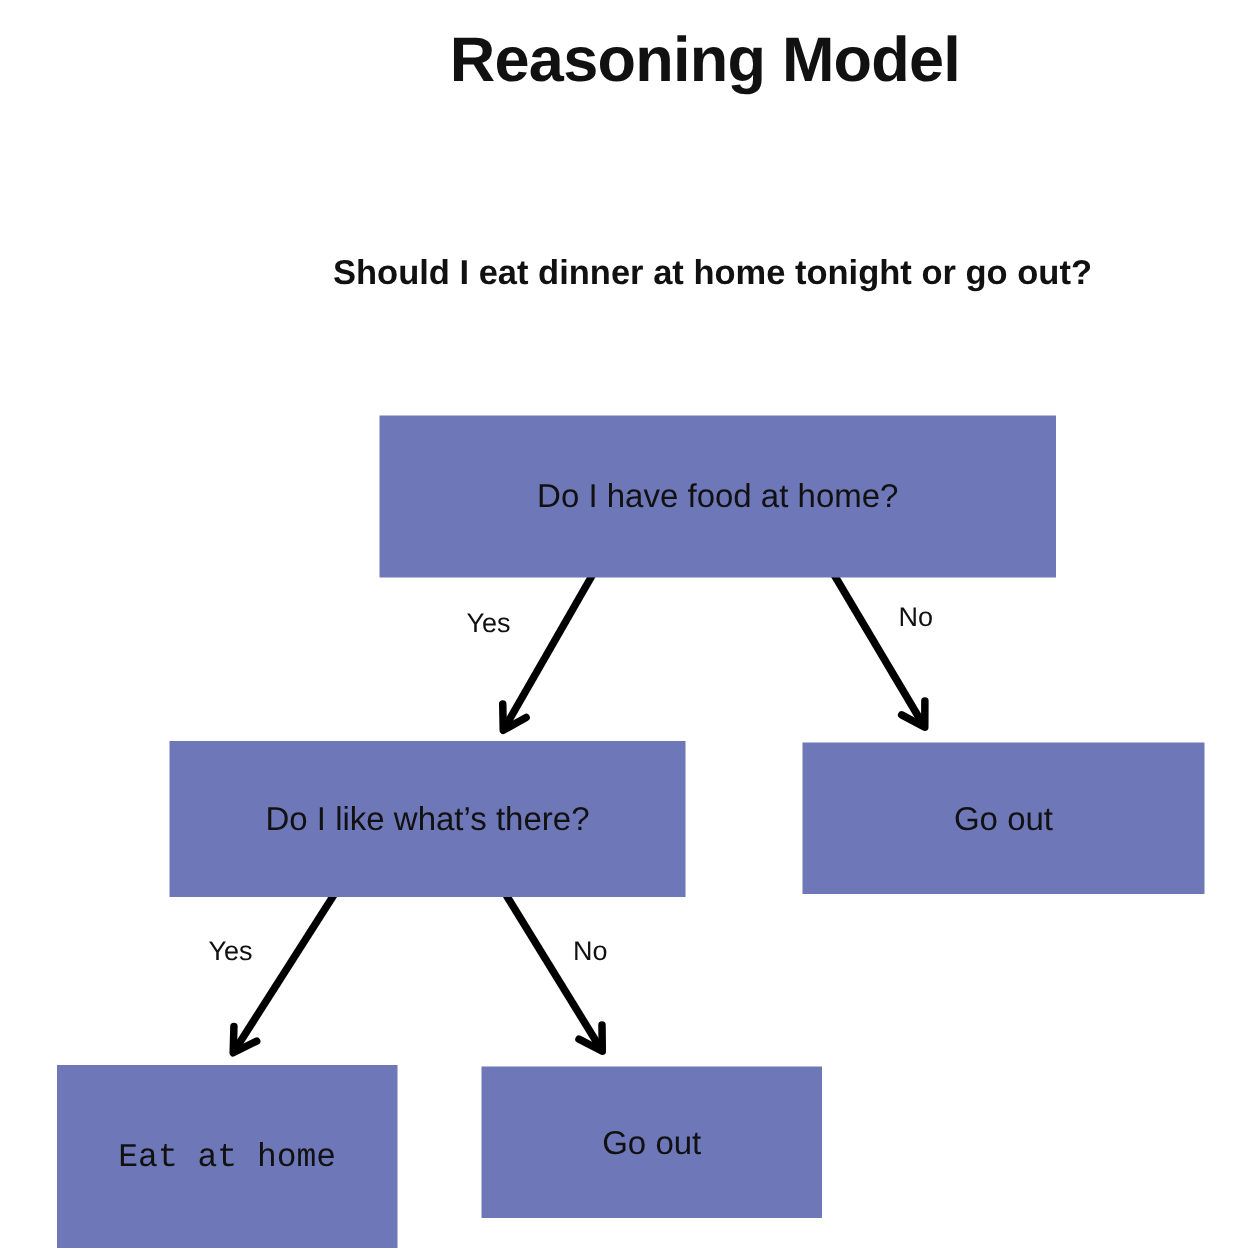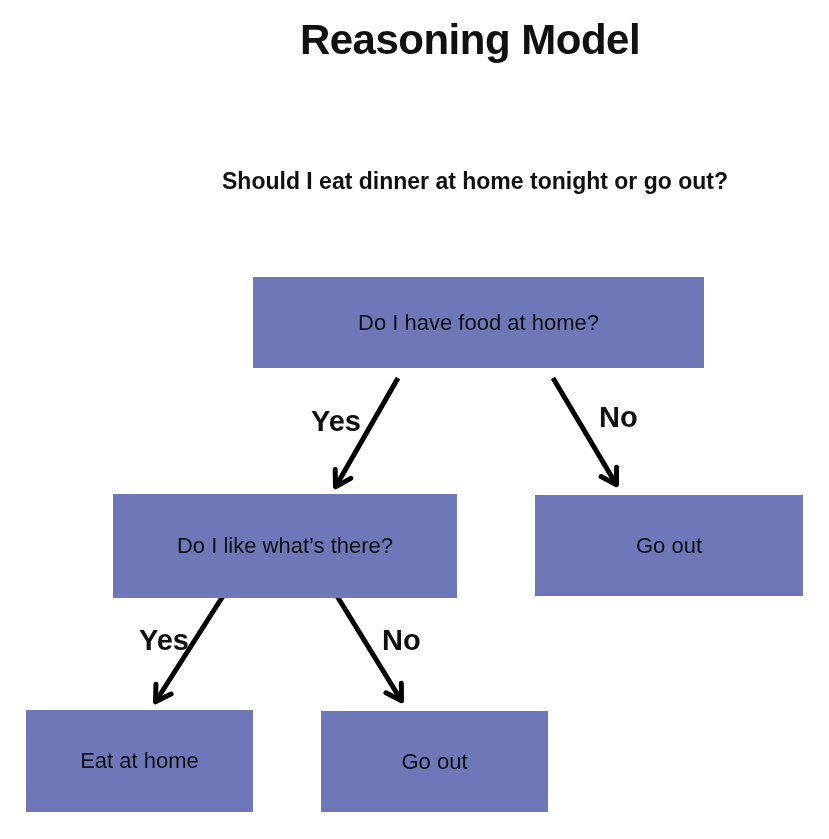--- a/index.html
+++ b/index.html
@@ -15,30 +15,30 @@
   }
   .question {
     position:absolute; left:110px; top:168px; width:730px;
     text-align:center; font-size:23px; font-weight:700; color:var(--ink);
   }
   .node {
     position:absolute; background:var(--node-fill);
     display:flex; align-items:center; justify-content:center;
     font-size:22px; font-weight:400; color:var(--ink); text-align:center;
   }
-  #node-food        { left:253px; top:277px; width:451px; height:91px; }
+  #node-food        { left:253px; top:277px; width:451px; height:108px; }
   #node-like        { left:113px; top:494px; width:344px; height:104px; }
   #node-goout-1     { left:535px; top:495px; width:268px; height:101px; }
-  #node-eatathome   { left:26px;  top:710px; width:227px; height:102px; }
+  #node-eatathome   { left:38px;  top:710px; width:227px; height:122px;font-family:Liberation Mono, monospace; }
   #node-goout-2     { left:321px; top:711px; width:227px; height:101px; }
   .edges {
     position:absolute; left:0; top:0; width:829px; height:839px; pointer-events:none;
   }
   .edge-label {
-    position:absolute; font-size:29px; font-weight:700; color:var(--ink);
+    position:absolute; font-size:18px; font-weight:400; color:var(--ink);
   }
   #label-yes-1 { left:311px; top:405px; }
   #label-no-1  { left:599px; top:401px; }
   #label-yes-2 { left:139px; top:624px; }
   #label-no-2  { left:382px; top:624px; }
 </style>
 </head>
 <body>
 
 <div class="canvas">

